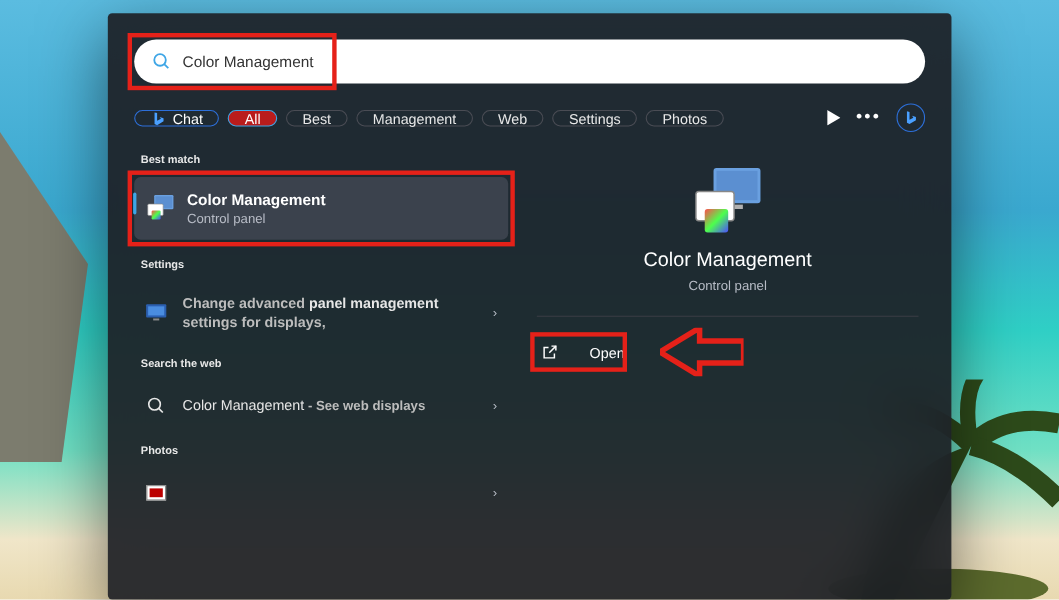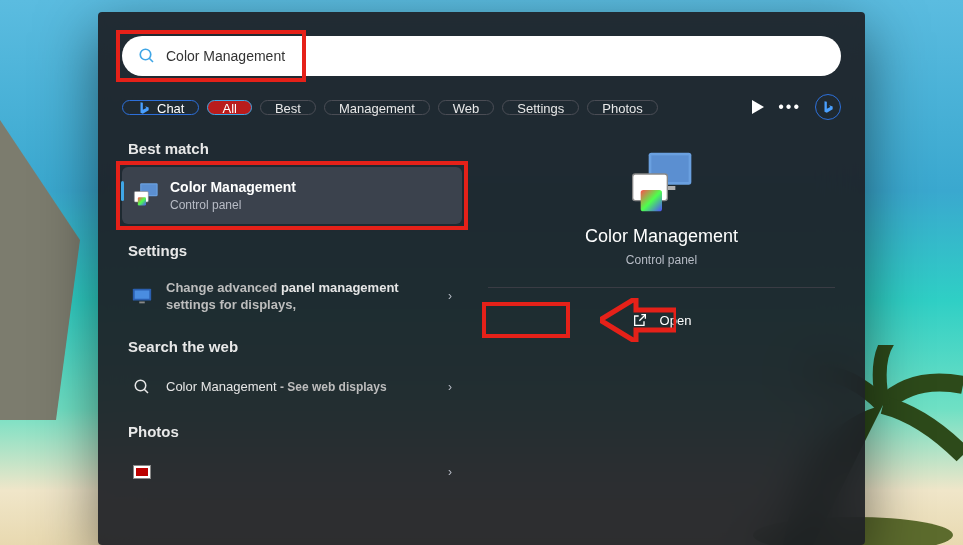--- a/index.html
+++ b/index.html
@@ -33,42 +33,42 @@
 .chip-chat { border:1px solid #2d6fd9; color:#fff; }
 .chip-chat .blogo { width:14px; height:14px; margin-right:6px; }
 .chip-all { background:#b91c1c; border-color:#3fa6e6; color:#fff; }
 .tabs-right { margin-left:auto; display:flex; align-items:center; gap:14px; }
 .tri-icon, .dots-icon, .bing-icon { color:#fff; cursor:pointer; }
 .bing-circle { width:26px; height:26px; border:1px solid #2d6fd9; border-radius:50%; display:flex; align-items:center; justify-content:center; }
 .bing-circle svg { width:14px; height:14px; }
 .content { display:flex; margin-top:20px; gap:20px; height:420px; }
 .col-left { width:340px; color:#fff; font-size:13px; }
 .col-right { flex:1; display:flex; flex-direction:column; }
-.section-title { font-size:15px; font-weight:600; color:#e8e8e8; margin:0 0 10px 6px; }
+.section-title { font-size:10px; font-weight:600; color:#e8e8e8; margin:0 0 10px 6px; }
 .card {
   position:relative; padding:12px 10px; border-radius:6px; display:flex; align-items:center; cursor:pointer;
 }
 .card-best { background:rgba(75,80,92,0.65); }
 .hi-best { position:absolute; left:-6px; top:-6px; right:-6px; bottom:-6px; border:4px solid #e52119; pointer-events:none; }
 .cm-icon { width:28px; height:28px; margin-right:10px; position:relative; }
 .card-title { font-size:14px; font-weight:600; line-height:1.2; }
 .card-sub { font-size:12px; color:#b8bcc6; margin-top:2px; }
 .accent-bar { position:absolute; left:-1px; top:14px; width:3px; height:20px; background:#3fa6e6; border-radius:2px; }
 .row-item { padding:10px 8px; display:flex; align-items:center; cursor:pointer; position:relative; }
 .row-icon { width:24px; height:24px; margin-right:12px; flex-shrink:0; display:flex; align-items:center; justify-content:center; }
 .row-text { font-size:13px; color:#e6e6e6; line-height:1.35; flex:1; padding-right:20px; }
 .row-text .light { color:#bdbdbd; font-weight:700; }
 .row-text b { font-weight:600; }
 .chev { position:absolute; right:10px; color:#b8bcc6; font-size:12px; }
 .preview-icon { width:64px; height:64px; margin:10px auto 12px auto; position:relative; }
 .preview-title { text-align:center; color:#fff; font-size:18px; font-weight:400; }
 .preview-sub { text-align:center; color:#b8bcc6; font-size:12px; margin-top:6px; }
 .divider { height:1px; background:#3a3c44; margin:20px 6px 0 6px; }
 .open-row { margin-top:16px; position:relative; }
-.open-inner { display:flex; align-items:center; gap:12px; padding:8px 10px; cursor:pointer;justify-content:center; }
+.open-inner { display:flex; align-items:center; gap:28px; padding:8px 10px; cursor:pointer; }
 .open-icon { width:16px; height:16px; }
 .open-label { color:#fff; font-size:13px; }
 .hi-open { position:absolute; left:0; top:-2px; width:88px; height:36px; border:4px solid #e52119; pointer-events:none; }
 .arrow-anno { position:absolute; left:118px; top:-6px; width:76px; height:44px; pointer-events:none; }
 .monitor-svg rect.screen { fill:#5b8fd1; }
 .monitor-svg rect.screen2 { fill:#fff; }
 .cube { fill:url(#cubegrad); }
 .photo-thumb { width:18px; height:14px; background:#fff; border:1px solid #888; position:relative; }
 .photo-thumb::after { content:""; position:absolute; left:2px; top:2px; right:2px; bottom:2px; background:linear-gradient(#b00,#b00); }
 </style>

